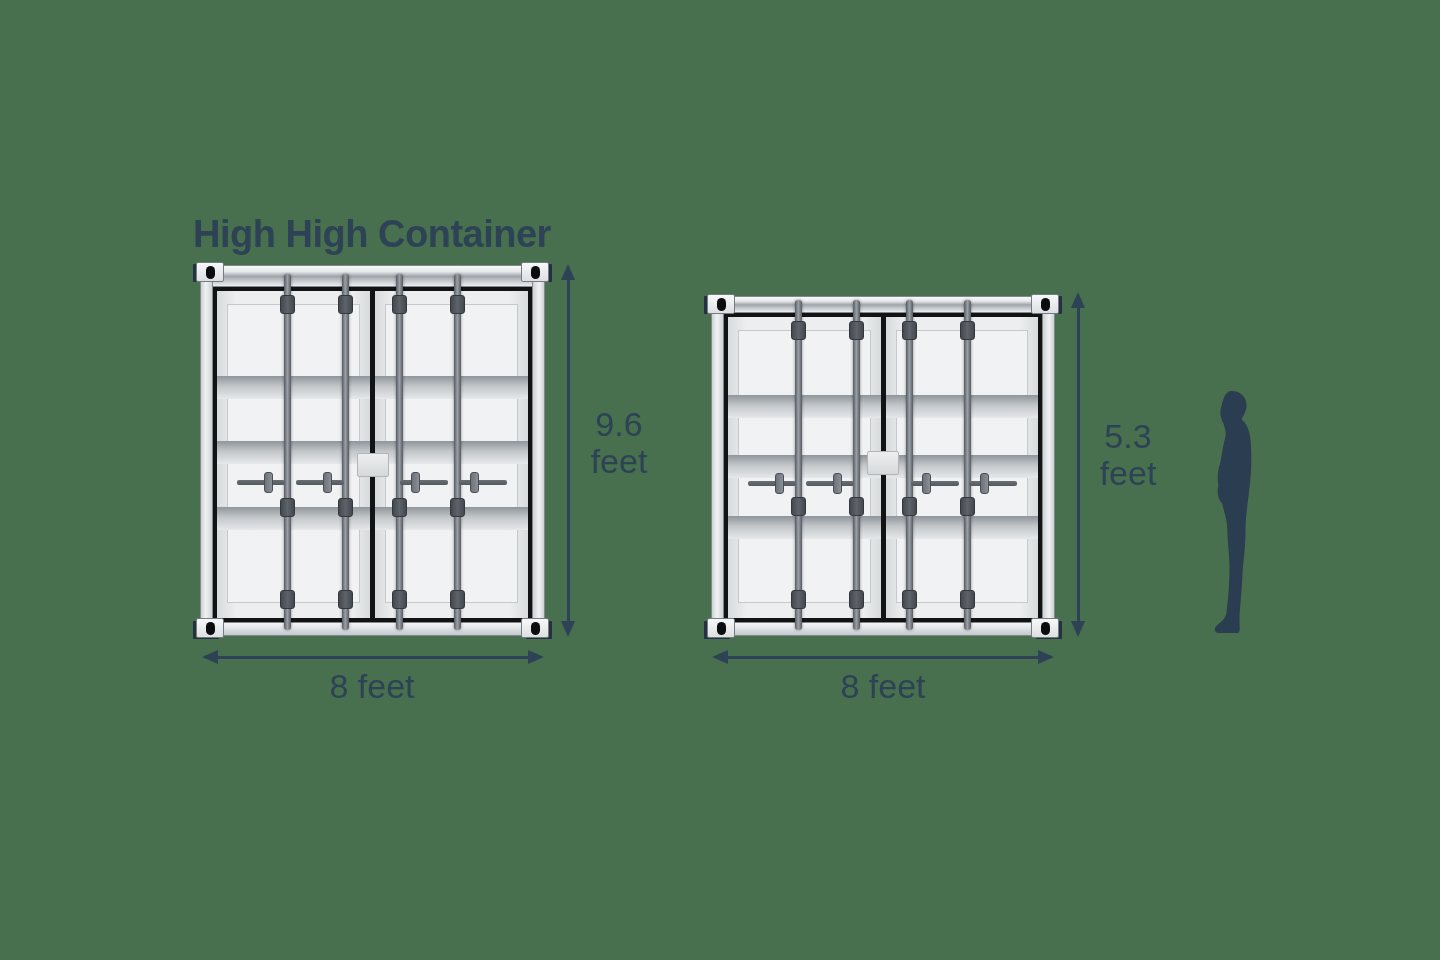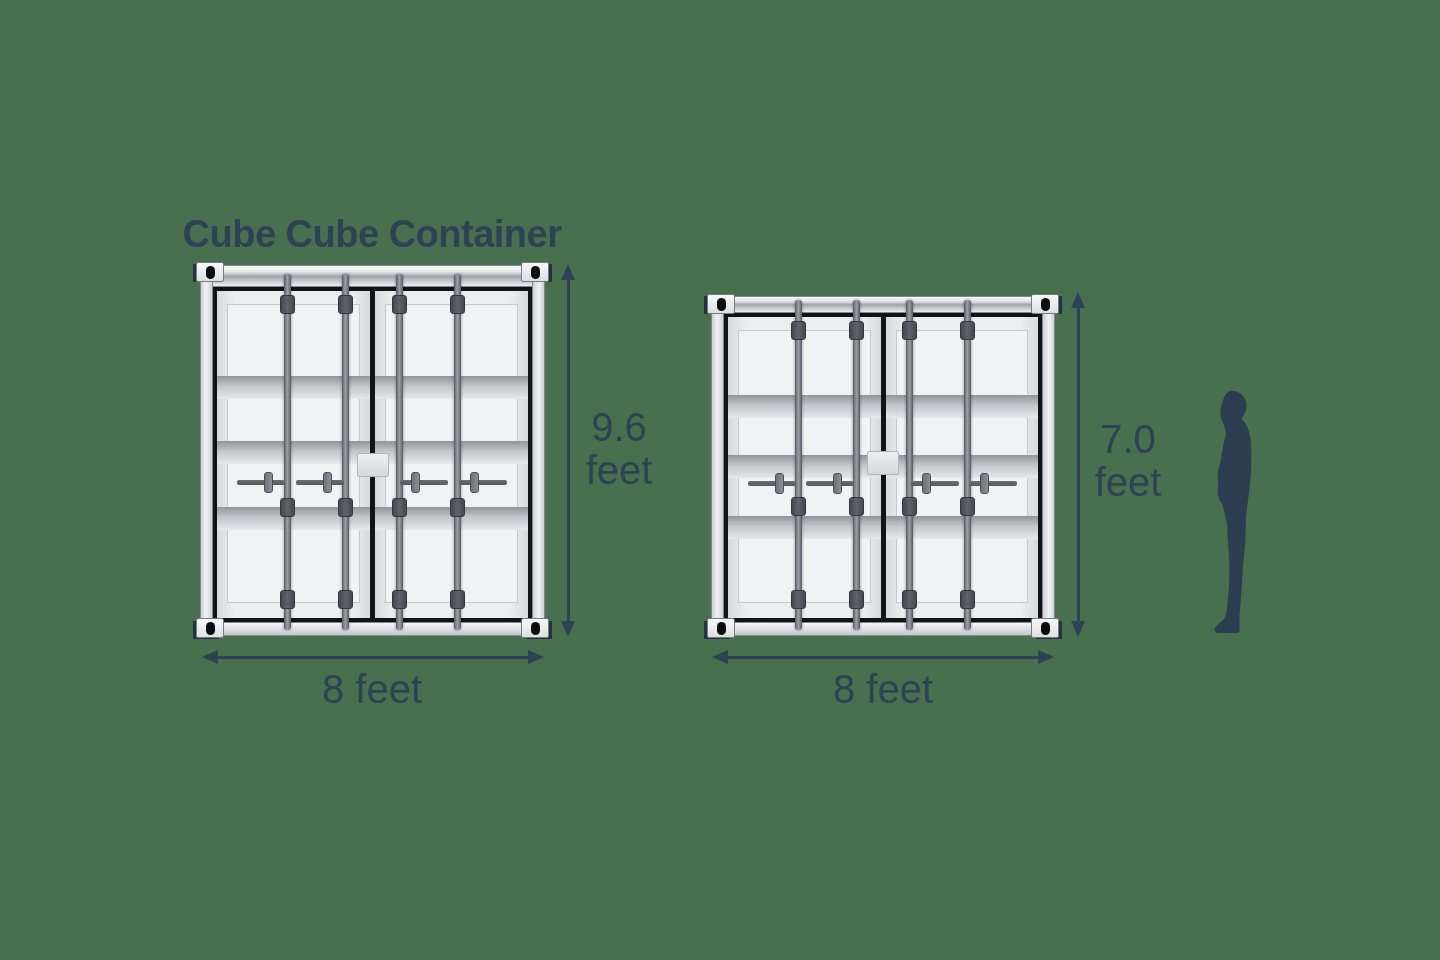--- a/index.html
+++ b/index.html
@@ -18,21 +18,21 @@
     font-size:38px;
     letter-spacing:-0.5px;
     color:#2D4255;
     line-height:1;
   }
   #hc-title{left:147px;top:215px;width:450px;}
   #std-title{left:657px;top:246px;width:450px;}
   .dim-label{
     position:absolute;
     text-align:center;
-    font-size:40px;
+    font-size:34px;
     color:#2D4255;
     line-height:1.08;
   }
   #hc-height-label{left:567px;top:406px;width:104px;}
   #std-height-label{left:1076px;top:418px;width:104px;}
   #hc-width-label{left:222px;top:668px;width:300px;}
   #std-width-label{left:733px;top:668px;width:300px;}
   .dim-label span{display:block;}
 
   
@@ -131,21 +131,21 @@
   .corner.br{bottom:-1px;right:-4px;box-shadow:4px 2px 0 -1px #233140;}
 
   
   #person{position:absolute;left:1205px;top:390px;width:58px;height:244px;}
 </style>
 </head>
 <body>
 
 <div id="stage" style="background: rgb(72, 112, 79);">
 
-  <div class="title" id="hc-title">Cube Cube Container</div>
+  <div class="title" id="hc-title">High High Container</div>
 
   <div class="cgraph hc" id="hc-graphic">
     <div class="rail top"></div>
     <div class="rail bottom"></div>
     <div class="rail left"></div>
     <div class="rail right"></div>
     <div class="doors">
       <div class="door L">
         <i class="inset"></i>
         <i class="band b1"></i>
@@ -275,21 +275,21 @@
   <div class="arrow-v" id="hc-arrow-v"></div>
   <div class="arrow-v" id="std-arrow-v"></div>
   <div class="arrow-h" id="hc-arrow-h"></div>
   <div class="arrow-h" id="std-arrow-h"></div>
 
   <div class="dim-label" id="hc-height-label">
     <span>9.6</span>
     <span>feet</span>
   </div>
   <div class="dim-label" id="std-height-label">
-    <span>7.0</span>
+    <span>5.3</span>
     <span>feet</span>
   </div>
   <div class="dim-label" id="hc-width-label">8 feet</div>
   <div class="dim-label" id="std-width-label">8 feet</div>
 
   <svg id="person" viewBox="0 0 57 242" aria-hidden="true">
     <path fill="#2B3D50" d="M25 1
       C33 0 41 6 41 15
       C41 21 38 25 36 29
       C41 33 44 40 45 50

